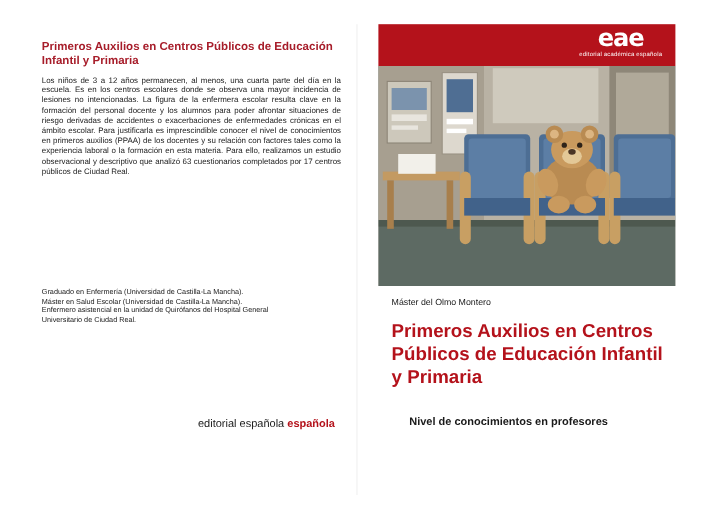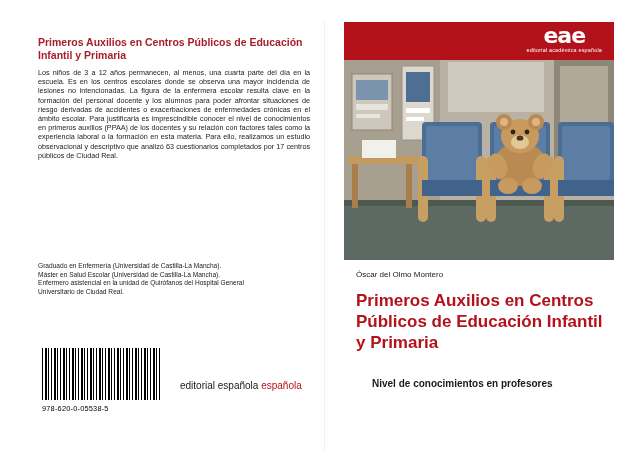--- a/index.html
+++ b/index.html
@@ -99,21 +99,21 @@
   .pub-back {
     position: absolute;
     left: 152px;
     top: 358px;
     font-size: 10px;
     color: #1a1a1a;
     white-space: nowrap;
   }
   .pub-back .pub-red {
     color: #b4121b;
-    font-weight: normal;
+    font-weight: bold;
   }
   
   .spine {
     position: absolute;
     left: 296px;
     top: 0;
     width: 20px;
     height: 428px;
     background: #ffffff;
     border-left: 1px solid #f0f0f0;
@@ -207,24 +207,20 @@
       <div class="back-title">Primeros Auxilios en Centros Públicos de Educación Infantil y Primaria</div>
       <div class="back-abstract">Los niños de 3 a 12 años permanecen, al menos, una cuarta parte del día en la escuela. Es en los centros escolares donde se observa una mayor incidencia de lesiones no intencionadas. La figura de la enfermera escolar resulta clave en la formación del personal docente y los alumnos para poder afrontar situaciones de riesgo derivadas de accidentes o exacerbaciones de enfermedades crónicas en el ámbito escolar. Para justificarla es imprescindible conocer el nivel de conocimientos en primeros auxilios (PPAA) de los docentes y su relación con factores tales como la experiencia laboral o la formación en esta materia. Para ello, realizamos un estudio observacional y descriptivo que analizó 63 cuestionarios completados por 17 centros públicos de Ciudad Real.</div>
 
       <div class="author-bio">
         <div>Graduado en Enfermería (Universidad de Castilla-La Mancha).</div>
         <div>Máster en Salud Escolar (Universidad de Castilla-La Mancha).</div>
         <div>Enfermero asistencial en la unidad de Quirófanos del Hospital General</div>
         <div>Universitario de Ciudad Real.</div>
       </div>
 
-      <div class="barcode-wrap">
-        <div class="barcode"></div>
-        <div class="isbn-text">978-620-0-05538-5</div>
-      </div>
 
       <div class="pub-back">
         <span>editorial española </span><span class="pub-red">española</span>
       </div>
     </div>
 
     <div class="spine"></div>
 
     <div class="front-cover">
 
@@ -292,19 +288,19 @@
             <circle cx="169" cy="72" r="2.4" fill="#2e2319"></circle>
             <circle cx="183" cy="72" r="2.4" fill="#2e2319"></circle>
             <ellipse cx="154" cy="106" rx="9" ry="13" fill="#c99a5e" transform="rotate(-18 154 106)"></ellipse>
             <ellipse cx="198" cy="106" rx="9" ry="13" fill="#c99a5e" transform="rotate(18 198 106)"></ellipse>
             <ellipse cx="164" cy="126" rx="10" ry="8" fill="#c99a5e"></ellipse>
             <ellipse cx="188" cy="126" rx="10" ry="8" fill="#c99a5e"></ellipse>
           </g>
         </svg>
       </div>
 
-      <div class="front-author">Óscar del Olmo Montero</div>
+      <div class="front-author">Máster del Olmo Montero</div>
       <div class="front-title">Primeros Auxilios en Centros Públicos de Educación Infantil y Primaria</div>
       <div class="front-subtitle">Nivel de conocimientos en profesores</div>
     </div>
 
   </div>
 </div>
 
 </body></html>

